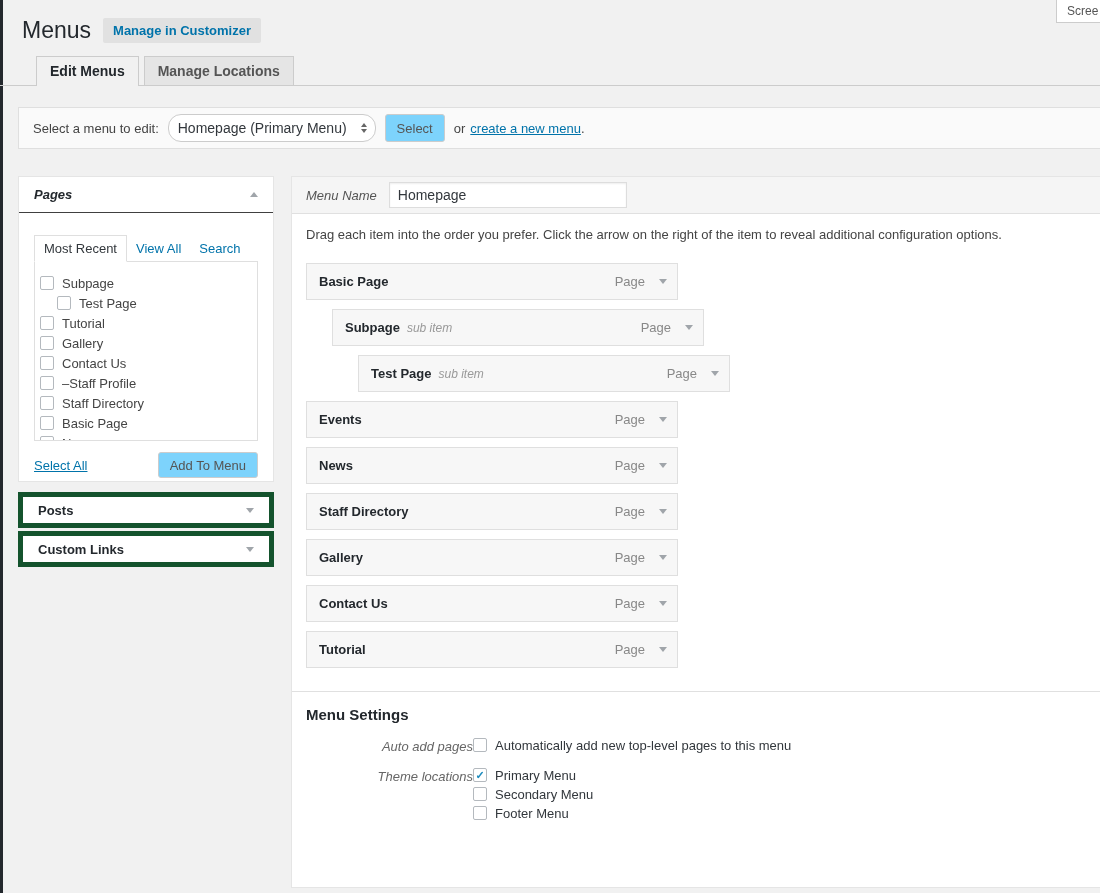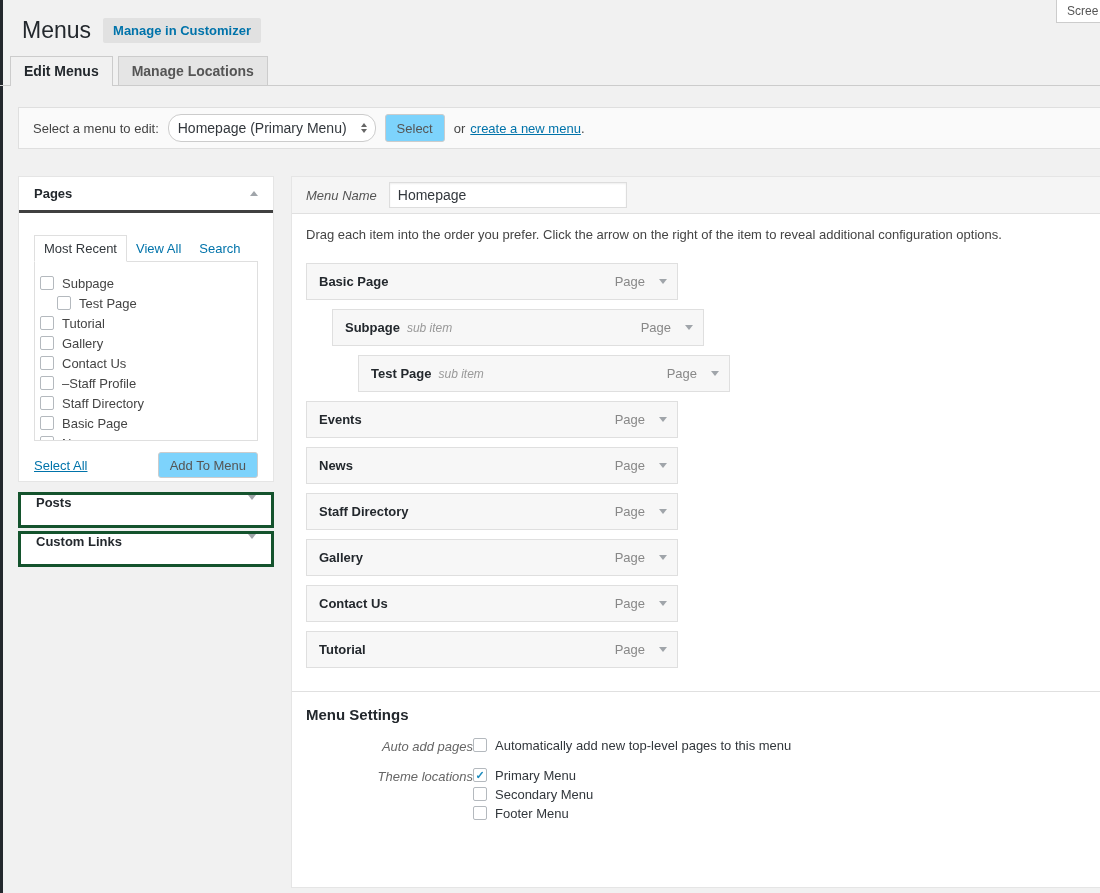--- a/index.html
+++ b/index.html
@@ -33,21 +33,21 @@
     background:#fff;border:1px solid #ccc;border-top:none;
     display:flex;align-items:center;padding-left:10px;color:#555;font-size:12px;
   }
   .page-header{position:absolute;top:16px;left:22px;display:flex;align-items:center;gap:12px;}
   .page-title{font-size:23px;font-weight:400;color:#23282d;line-height:28px;}
   .manage-customizer{
     background:#e1e1e1;color:#0073aa;font-size:13px;font-weight:600;
     padding:5px 10px;border-radius:2px;cursor:pointer;
   }
   .tab-line{position:absolute;top:85px;left:0;right:0;height:1px;background:#ccc;z-index:1;}
-  .nav-tabs{position:absolute;top:56px;left:10px;display:flex;gap:5px;z-index:2;}
+  .nav-tabs{position:absolute;top:56px;left:36px;display:flex;gap:5px;z-index:2;}
   .nav-tab{
     box-sizing:border-box;height:29px;padding:6px 13px;border:1px solid #ccc;border-bottom:none;
     background:#e5e5e5;color:#555;font-size:14px;font-weight:600;cursor:pointer;line-height:16px;
   }
   .nav-tab.active{background:#f1f1f1;color:#23282d;height:30px;}
 
   
   .select-bar{
     position:absolute;top:107px;left:18px;right:-2px;height:42px;box-sizing:border-box;
     background:#fafafa;border:1px solid #dfdfdf;border-right:none;
@@ -63,40 +63,40 @@
   .select-arrows i.up{border-bottom:4px solid #666;}
   .select-arrows i.dn{border-top:4px solid #666;}
 
   
   .panel{background:#fff;border:1px solid #e5e5e5;box-sizing:border-box;}
   .pages-panel{position:absolute;top:176px;left:18px;width:256px;height:306px;overflow:hidden;}
   .panel-header{
     height:36px;box-sizing:border-box;display:flex;align-items:center;justify-content:space-between;
     padding:0 15px;font-weight:600;color:#23282d;cursor:pointer;
   }
-  .pages-panel .panel-header{border-bottom:3px solid #404040;}
+  .pages-panel .panel-header{border-bottom:1px solid #404040;font-style:italic;}
   .panel-body{padding:0 15px;}
   .wp-tabs{display:flex;align-items:center;margin-top:22px;position:relative;z-index:2;}
   .wp-tab{padding:5px 9px;font-size:13px;cursor:pointer;color:#0073aa;}
   .wp-tab.active{
     background:#fff;border:1px solid #dfdfdf;border-bottom:1px solid #fff;
     margin-bottom:-1px;color:#32373c;
   }
   .checklist{
     border:1px solid #dfdfdf;height:180px;box-sizing:border-box;overflow:hidden;
     padding:11px 0 0 5px;background:#fff;
   }
   .check-row{height:20px;display:flex;align-items:center;gap:8px;color:#444;}
   .check-row.indent-1{margin-left:17px;}
   .pages-footer{margin-top:11px;display:flex;align-items:center;justify-content:space-between;}
   .add-to-menu{height:26px;}
   .collapsed-group{position:absolute;top:492px;left:18px;width:256px;}
   .collapsed-panel{
-    height:36px;margin-bottom:3px;box-sizing:border-box;background:#fff;border:3px solid #14532d;
-    display:flex;align-items:flex-start;justify-content:space-between;padding:0 15px;
+    height:36px;margin-bottom:3px;box-sizing:border-box;background:#fff;border:5px solid #14532d;
+    display:flex;align-items:center;justify-content:space-between;padding:0 15px;
     font-weight:600;color:#23282d;cursor:pointer;
   }
 
   
   .editor-panel{
     position:absolute;top:176px;left:291px;right:-2px;height:712px;box-sizing:border-box;
     background:#fff;border:1px solid #e5e5e5;border-right:none;overflow:hidden;
   }
   .editor-header{
     height:37px;box-sizing:border-box;background:#f5f5f5;border-bottom:1px solid #e0e0e0;

